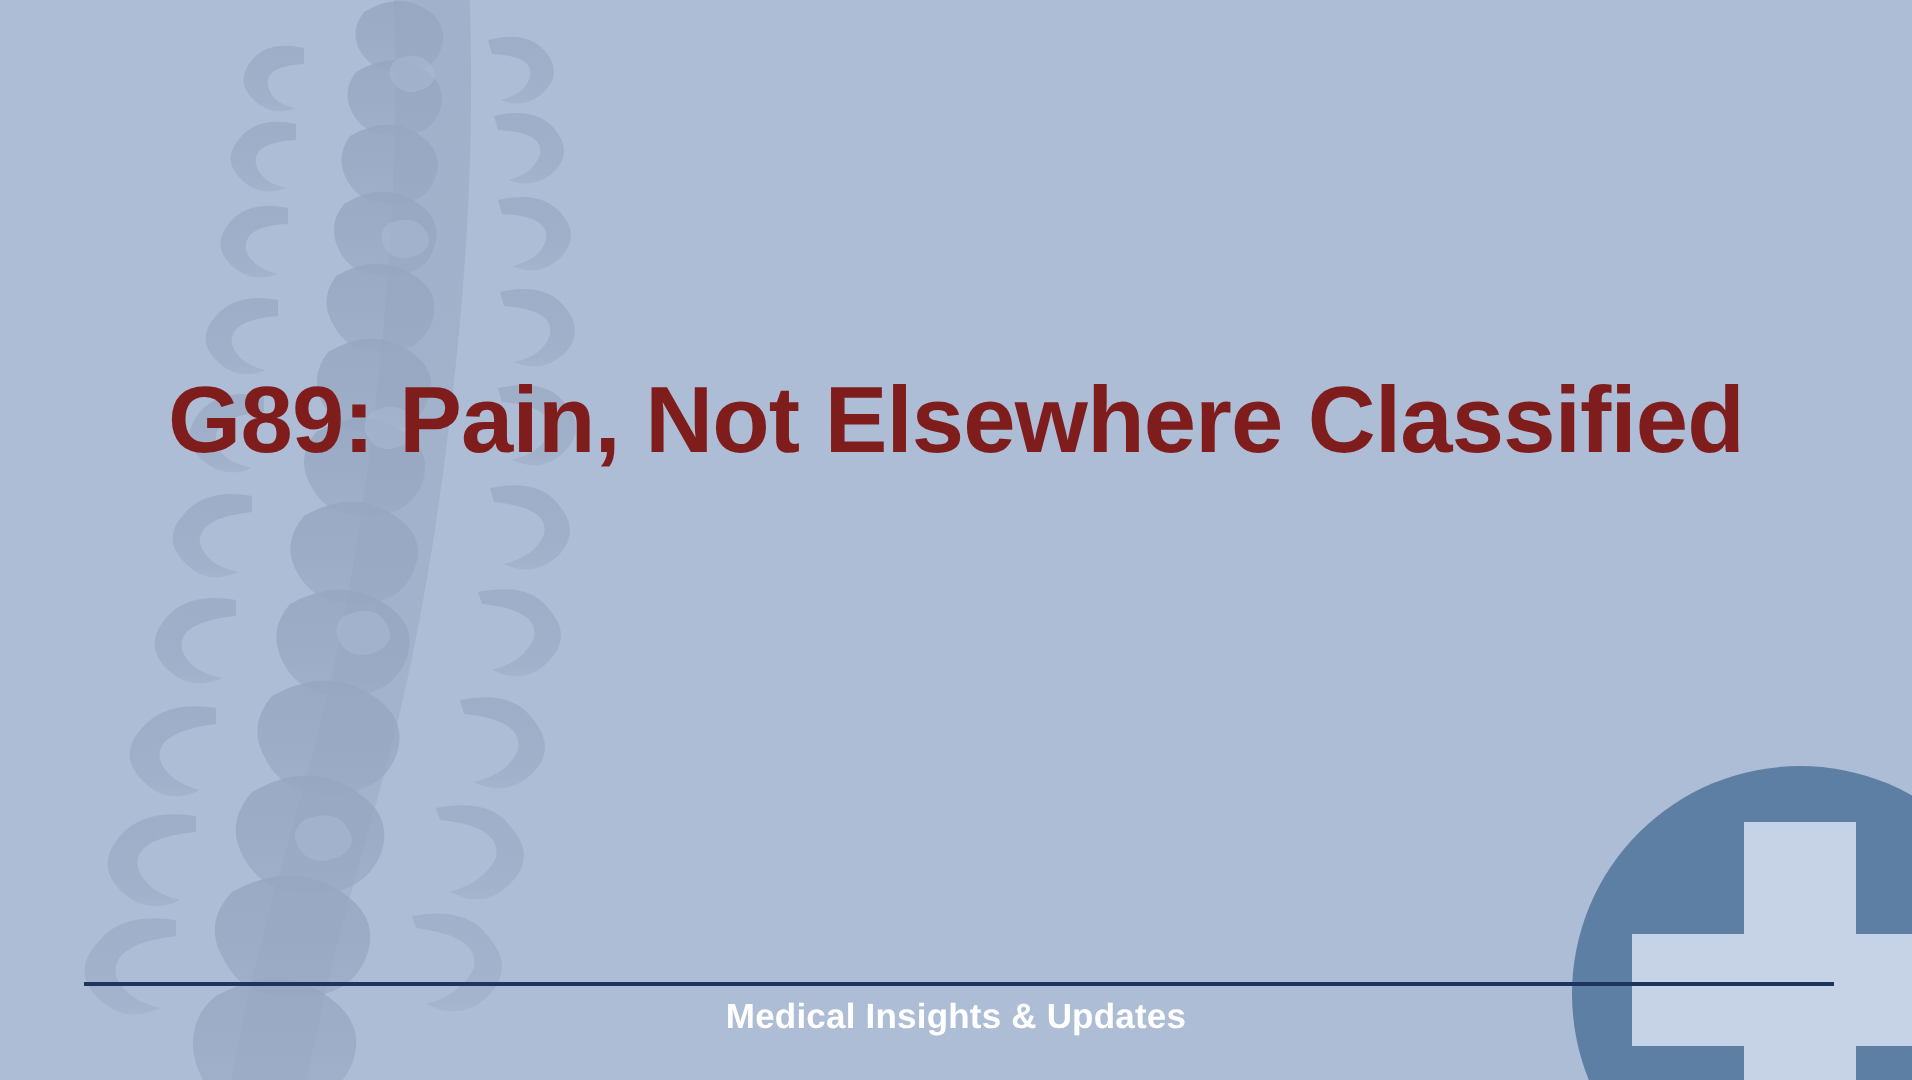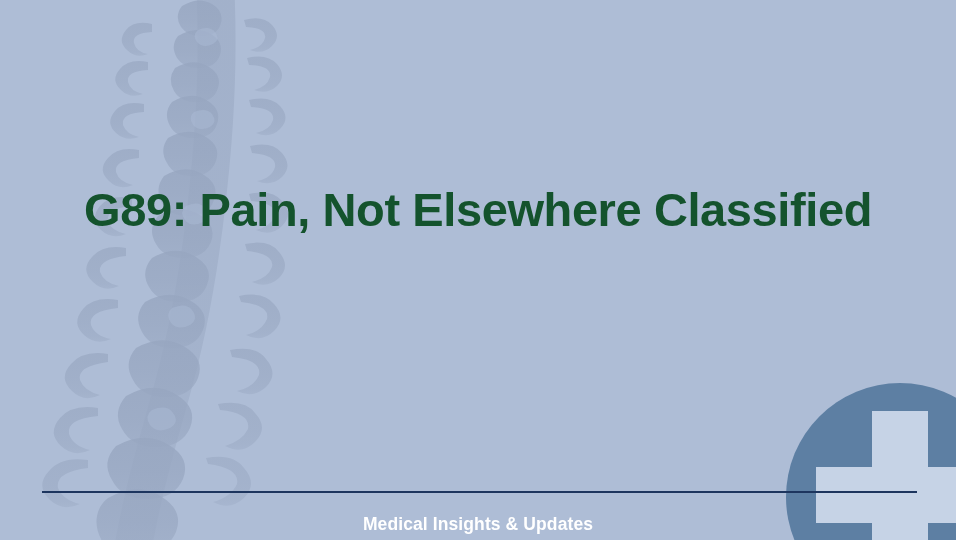--- a/index.html
+++ b/index.html
@@ -38,42 +38,42 @@
     padding: 0 60px;
     box-sizing: border-box;
   }
   .slide-title {
     margin: 0;
     font-family: "Liberation Sans", sans-serif;
     font-size: 47px;
     font-weight: bold;
     letter-spacing: -0.4px;
     line-height: 1.1;
-    color: #14532d;
+    color: #7f1d1d;
     white-space: nowrap;
   }
 
   
   .footer-rule {
     position: absolute;
     left: 42px;
     top: 491px;
     width: 875px;
     height: 2px;
     background: #1d355e;
   }
   .footer-block {
     position: absolute;
     left: 0;
     top: 498px;
     width: 956px;
     text-align: center;
   }
   .footer-text {
-    margin: 16px;
+    margin: 0;
     font-family: "Liberation Sans", sans-serif;
     font-size: 17.5px;
     font-weight: bold;
     letter-spacing: 0.1px;
     color: #ffffff;
   }
 </style>
 </head>
 <body>
 

